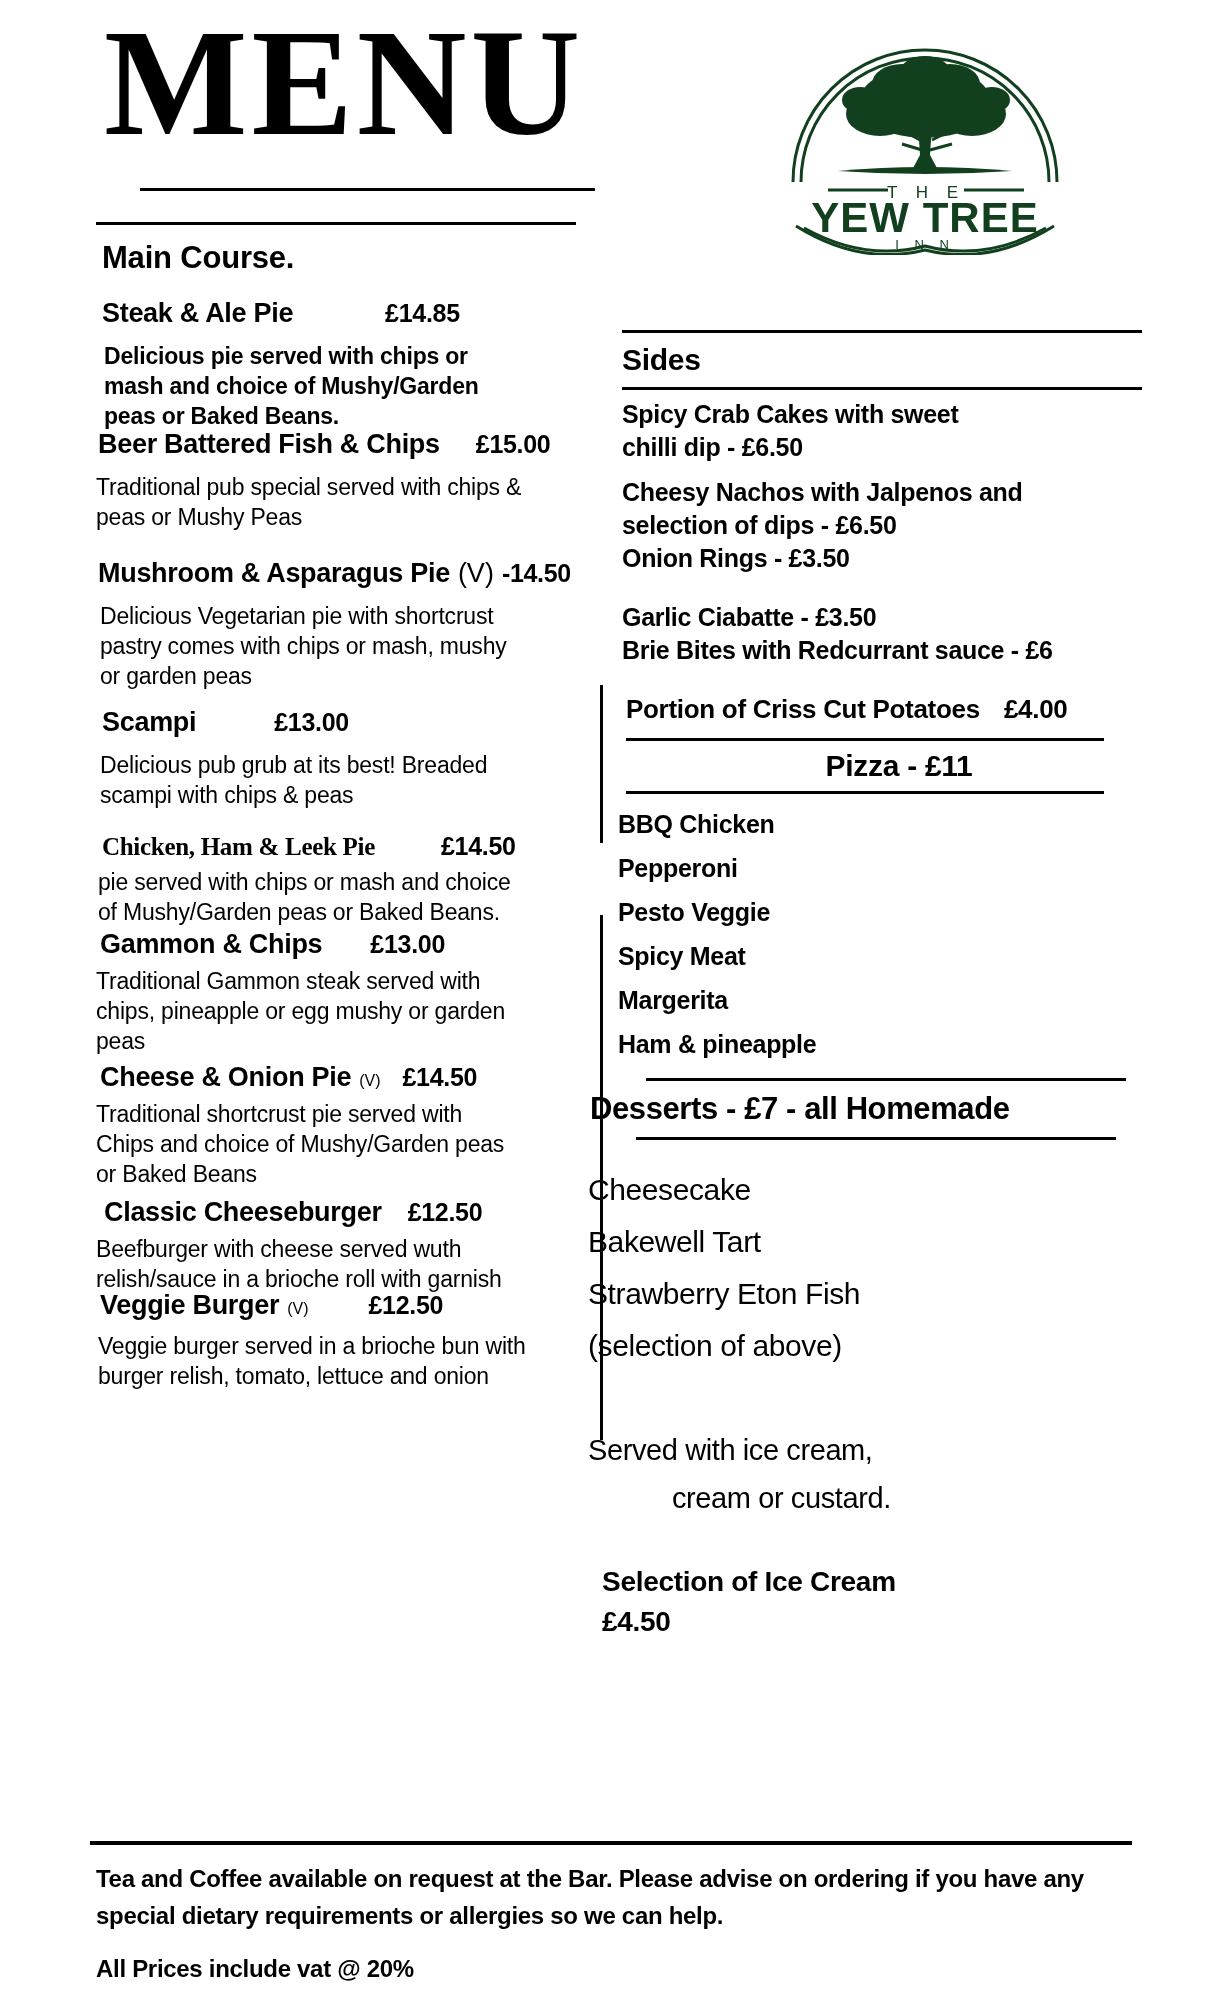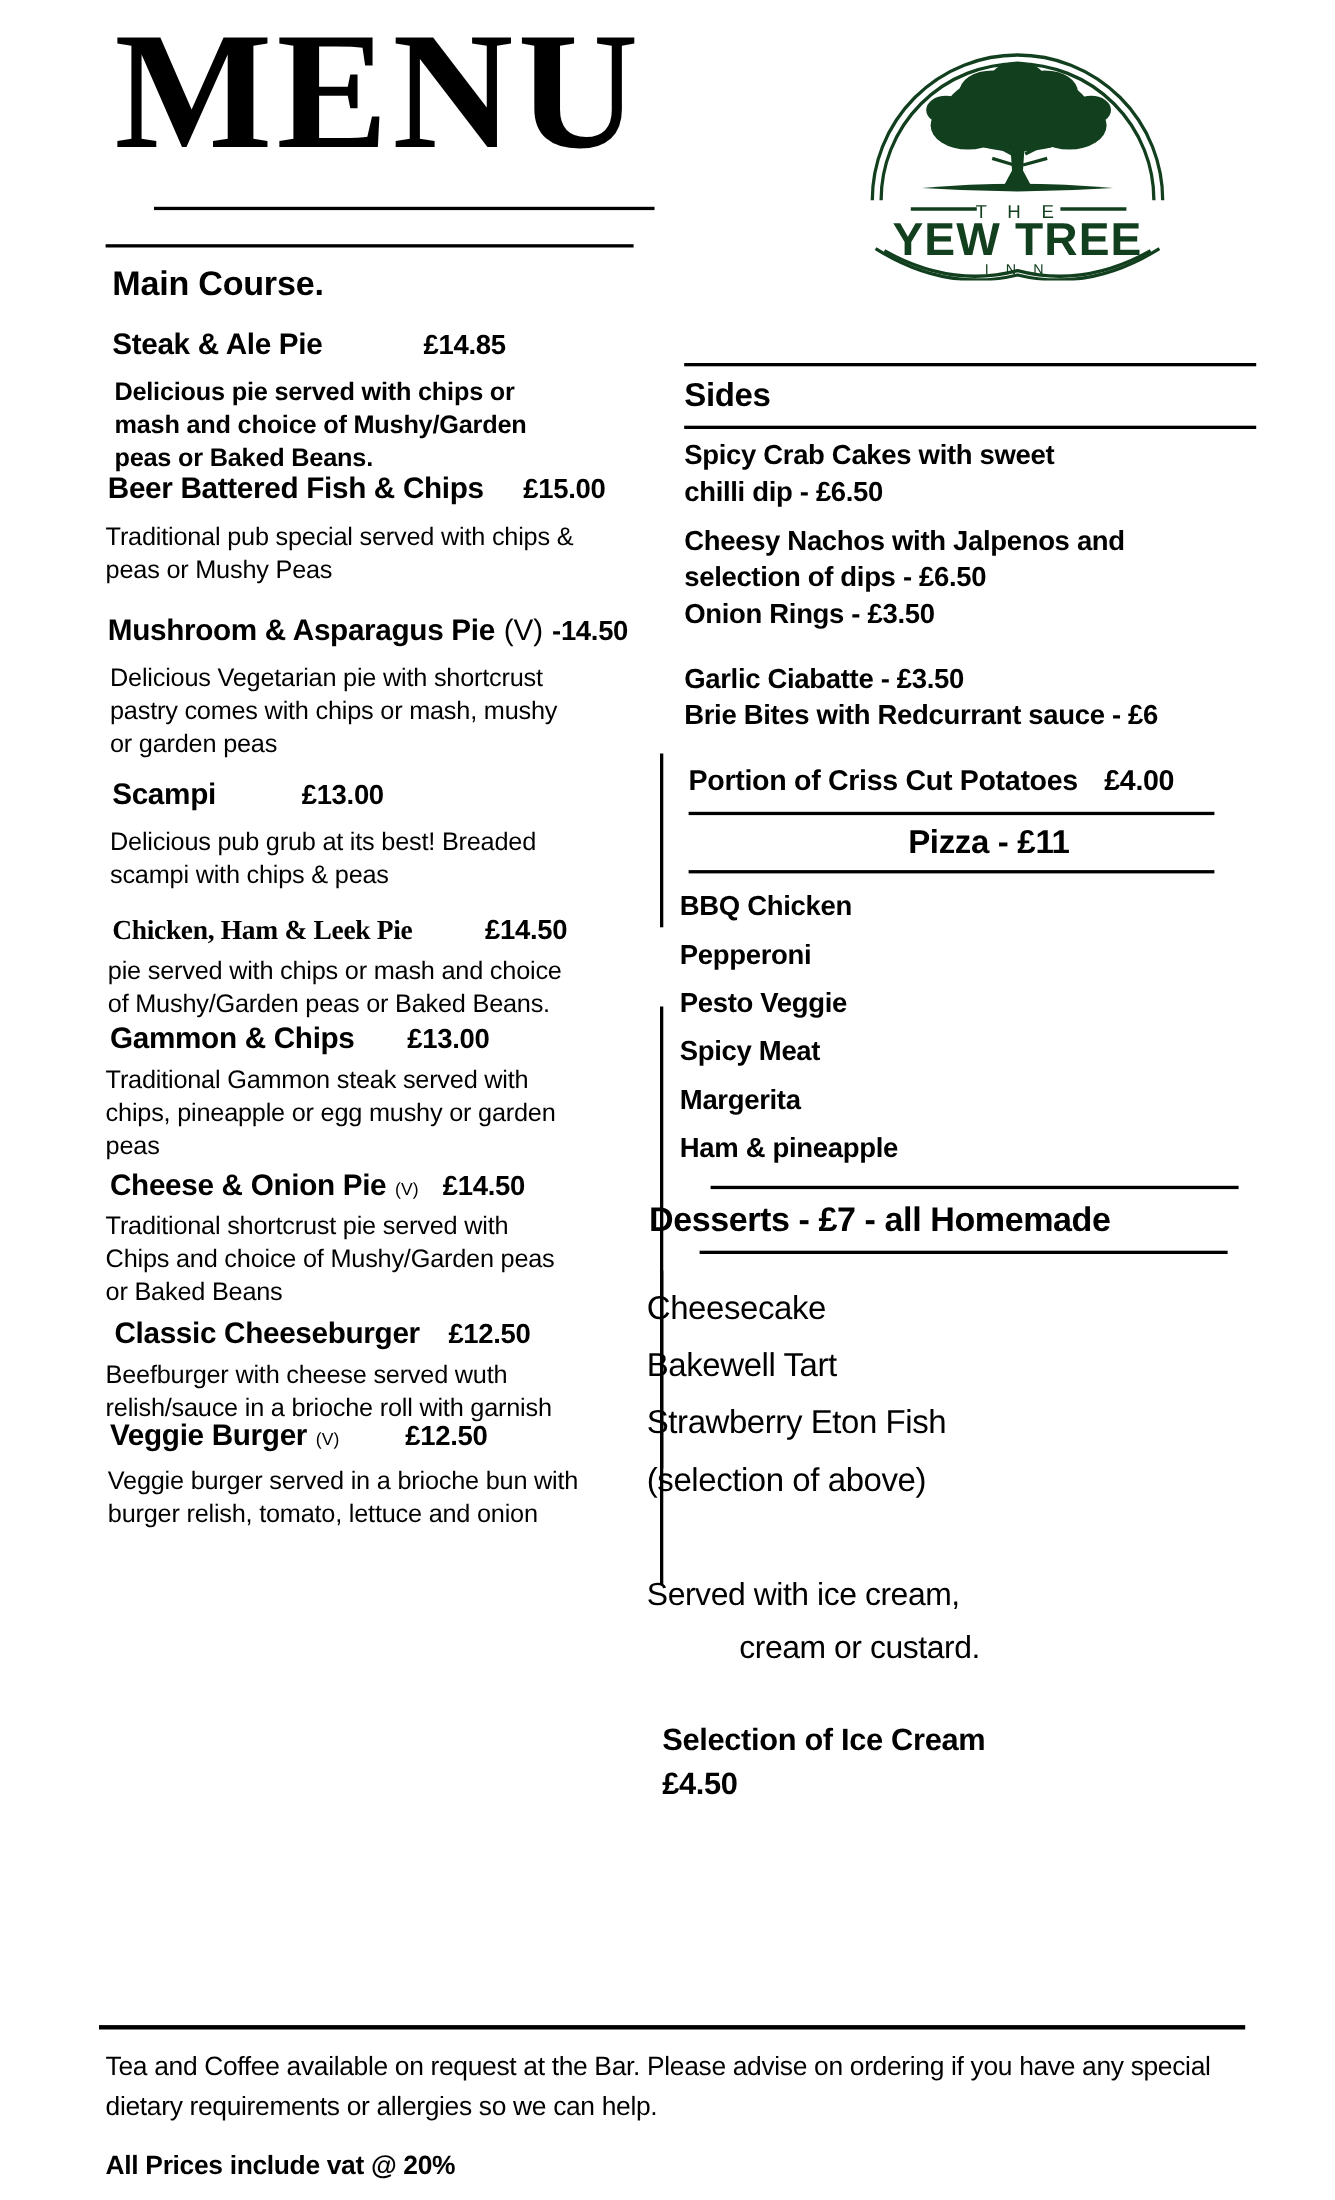--- a/index.html
+++ b/index.html
@@ -68,21 +68,21 @@
   .dessert-line{
     font-size:30px;font-weight:400;letter-spacing:-.4px;line-height:52px;
   }
   .served-line{font-size:29px;font-weight:400;letter-spacing:-.4px;line-height:48px;}
   .icecream-line{font-size:28px;font-weight:700;letter-spacing:-.3px;line-height:40px;}
 
   
   .footer-rule{position:absolute;left:90px;top:1841px;width:1042px;height:4px;background:#000;}
   .footer-text{
     position:absolute;left:96px;top:1860px;width:1060px;
-    font-size:24px;font-weight:400;line-height:37px;letter-spacing:-.3px;
+    font-size:24px;font-weight:700;line-height:37px;letter-spacing:-.3px;
   }
   .footer-vat{
     position:absolute;left:96px;top:1955px;
     font-size:24px;font-weight:700;letter-spacing:-.3px;
   }
 </style>
 </head>
 <body>
 
 <div class="page">

